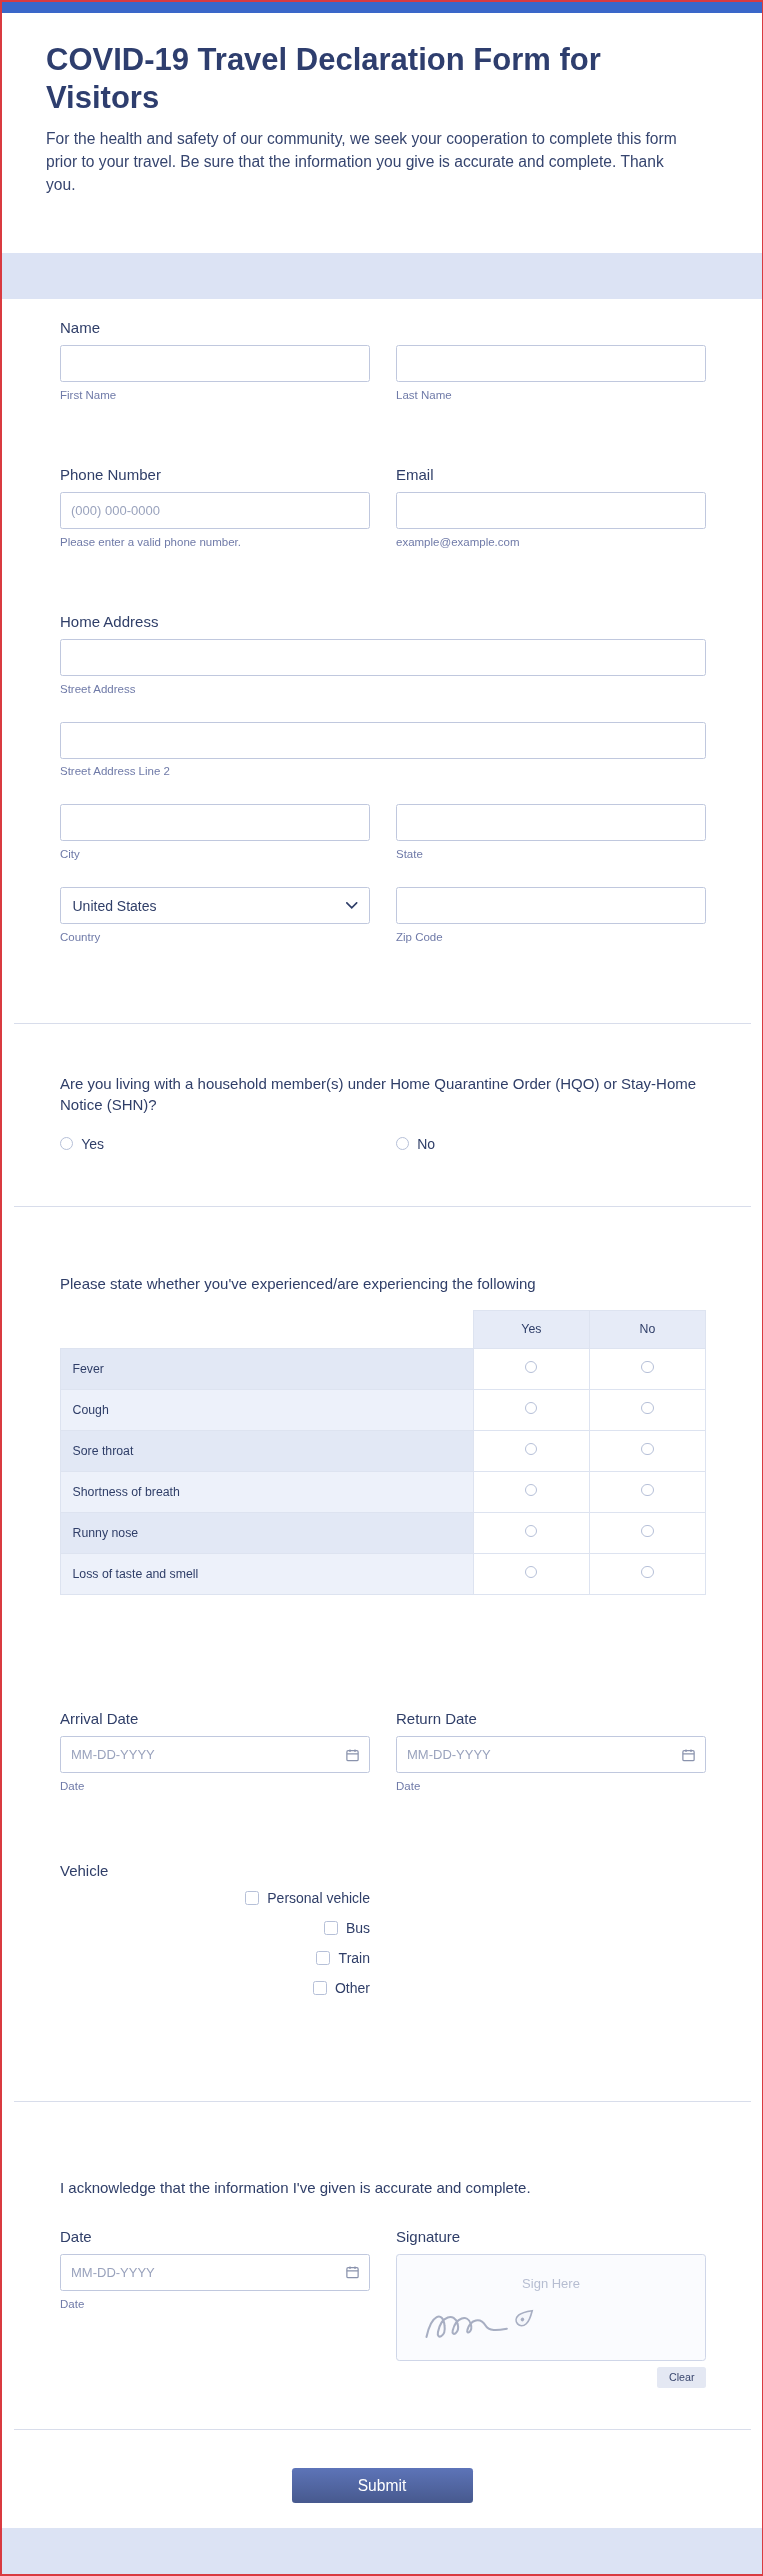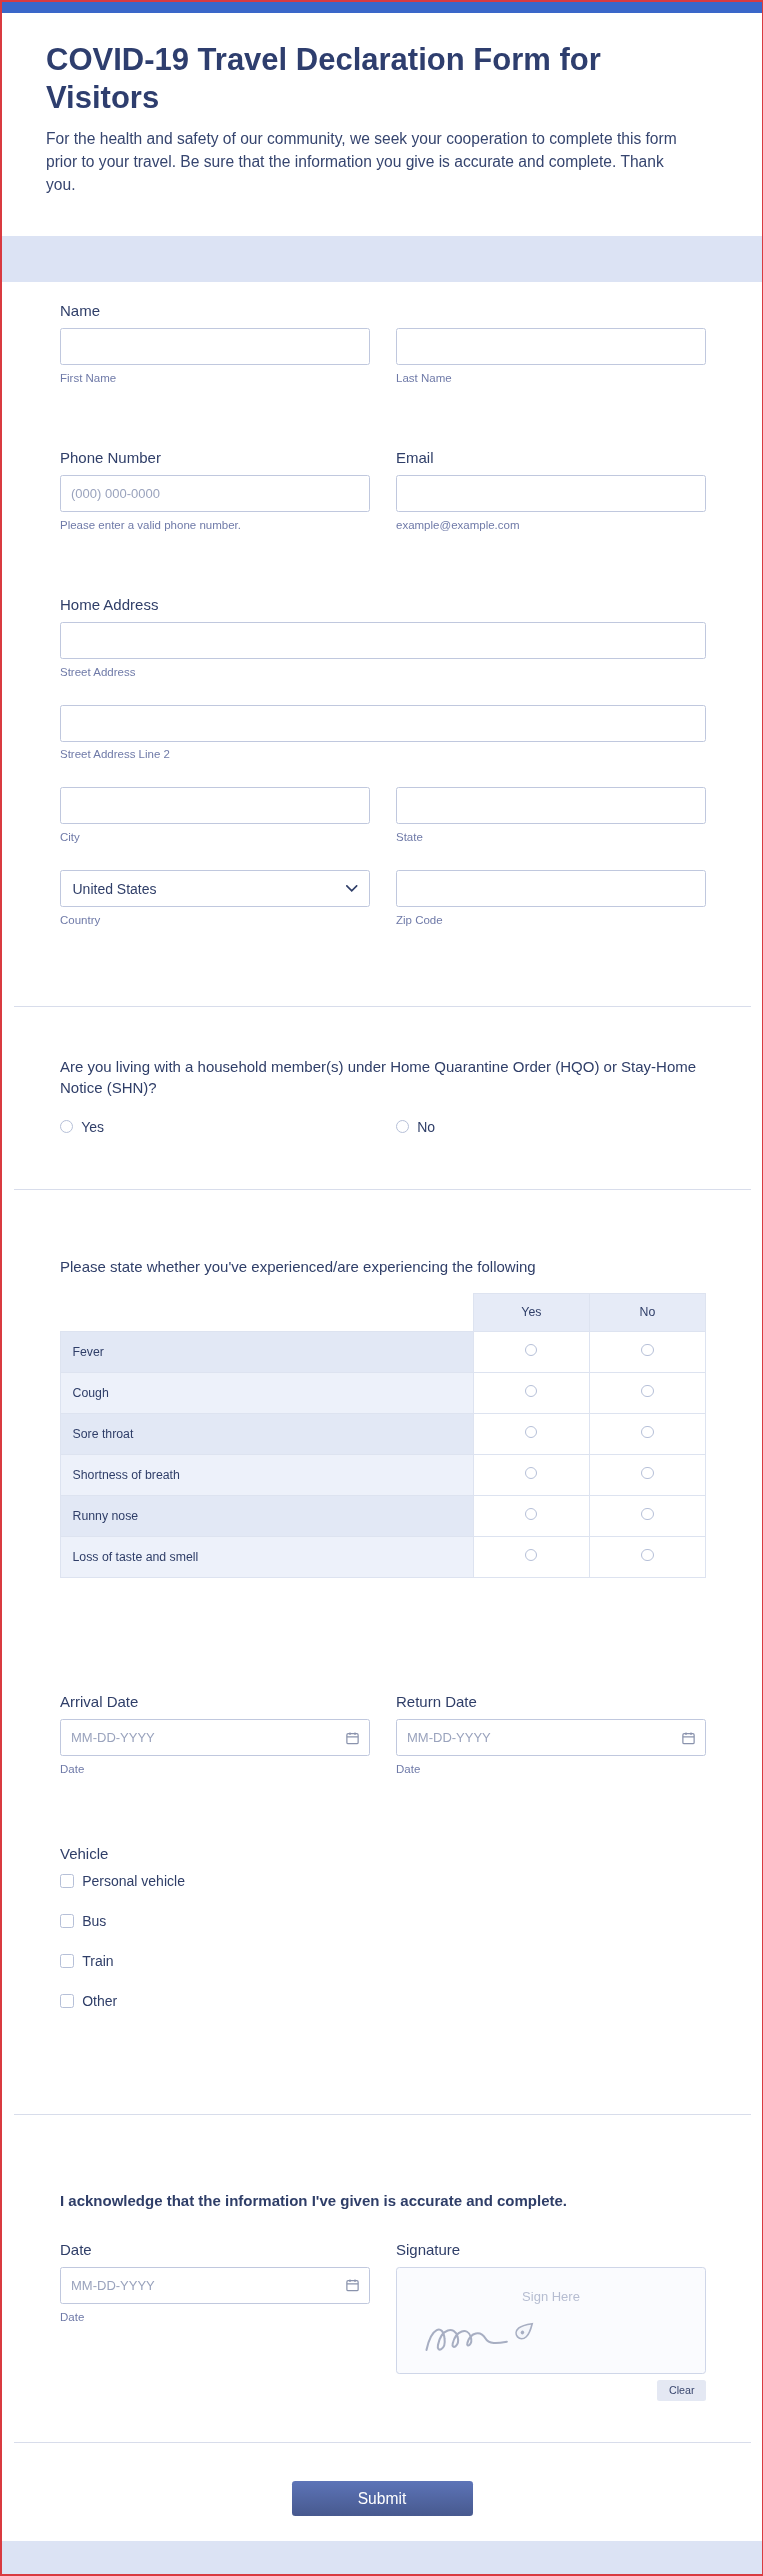--- a/index.html
+++ b/index.html
@@ -18,21 +18,21 @@
   .card { background: #ffffff; }
 
   
   .header-card { padding: 28px 58px 40px 44px; }
   .page-title {
     margin: 0; max-width: 641px;
     font-size: 31px; line-height: 38px; font-weight: 700;
     color: #2e3e6e;
   }
   .page-subtitle {
-    margin: 10px 0 0 0; max-width: 649px;
+    margin: 10px 0 17px 0; max-width: 649px;
     font-size: 15.6px; line-height: 23px; font-weight: 400;
     color: #36456f;
   }
 
   .gap-band { height: 46px; }
 
   
   .form-card { padding: 20px 0 25px 0; }
   .pad { padding-left: 58px; padding-right: 56px; }
 
@@ -73,21 +73,21 @@
 
   .option { display: flex; align-items: center; gap: 8.2px; font-size: 14px; color: #2f3e68; cursor: pointer; }
   .radio {
     width: 13px; height: 13px; border-radius: 50%;
     border: 0.8px solid #b6c0d8; background: #fff; flex: 0 0 auto; display: inline-block;
   }
   .checkbox {
     width: 14px; height: 14px; border-radius: 2.5px;
     border: 0.8px solid #b6c0d8; background: #fff; flex: 0 0 auto; display: inline-block;
   }
-  .check-col { display: flex; flex-direction: column; gap: 24px; }
+  .check-col { display: flex; flex-direction: column; gap: 14px; align-items: flex-end; }
 
   
   table.matrix { border-collapse: collapse; width: 100%; margin-top: 16.4px; }
   .matrix col.c-label { width: 64%; }
   .matrix col.c-opt { width: 18%; }
   .matrix th, .matrix td { border: 0.8px solid #dde3f0; }
   .matrix th {
     height: 38px; background: #e6ebf7; font-weight: 400;
     font-size: 12.3px; color: #2f3e68; text-align: center;
   }
@@ -117,21 +117,21 @@
     text-align: center; font-size: 13px; color: #b6bdd1;
   }
   .squiggle { position: absolute; left: 18px; bottom: 8.2px; }
   .sig-actions { display: flex; justify-content: flex-end; margin-top: 6.6px; }
   .clear-btn {
     border: none; background: #e4e8f3; color: #39466e;
     font-size: 10.7px; padding: 4.1px 11.5px; border-radius: 2.5px; cursor: pointer;
     font-family: "Liberation Sans", "DejaVu Sans", sans-serif;
   }
 
-  .ack-text { font-size: 15px; line-height: 20px; font-weight: 700; color: #2f3e68; }
+  .ack-text { font-size: 15px; line-height: 20px; font-weight: 400; color: #2f3e68; }
 
   .submit-row { display: flex; justify-content: center; margin-top: 39px; }
   .submit-btn {
     width: 181px; height: 35px; border: none; border-radius: 3.3px;
     background: linear-gradient(180deg, #5d74b8 0%, #47598e 100%);
     color: #ffffff; font-size: 15.6px; cursor: pointer;
     font-family: "Liberation Sans", "DejaVu Sans", sans-serif;
   }
 
   

